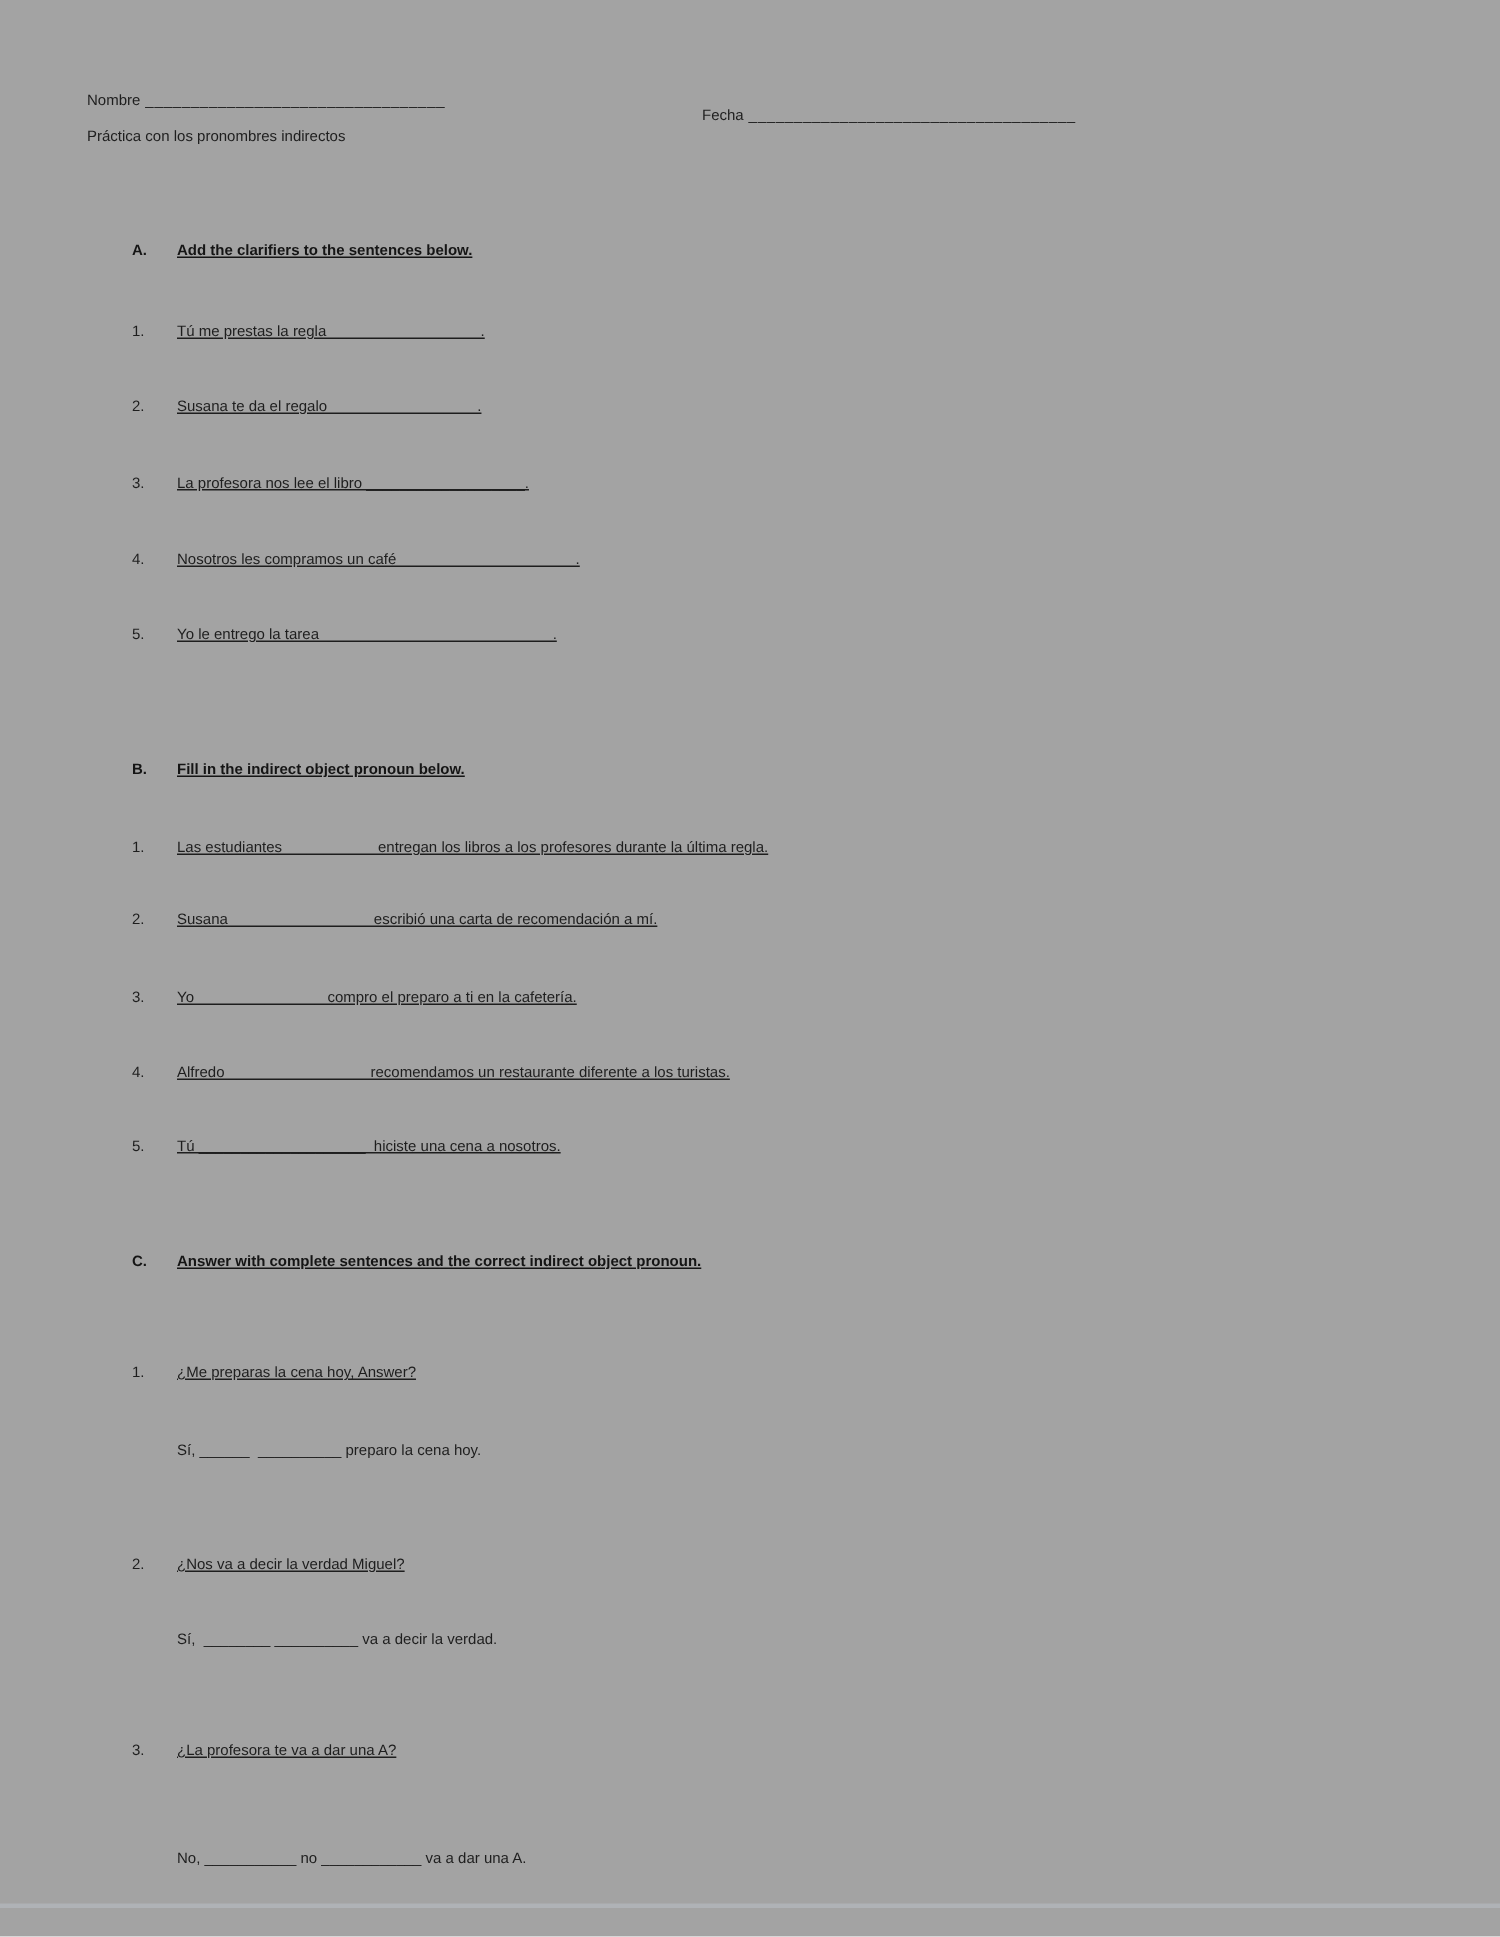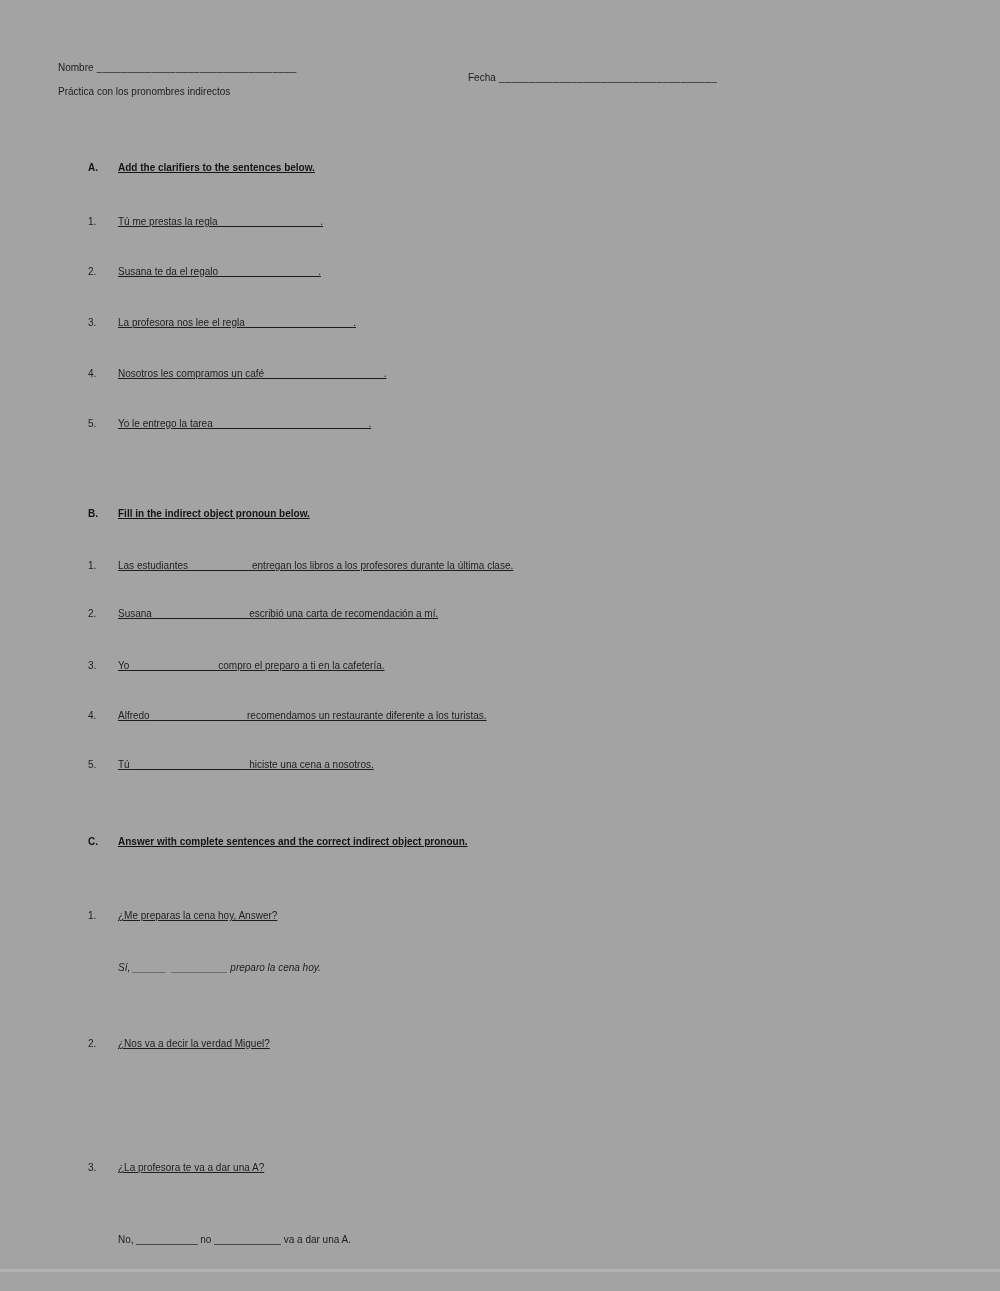--- a/index.html
+++ b/index.html
@@ -66,38 +66,38 @@
   <div class="abs row" style="left:88px; top:216px;">
     <span class="num">1.</span>
     <span class="txt">Tú me prestas la regla __________________.</span>
   </div>
   <div class="abs row" style="left:88px; top:266px;">
     <span class="num">2.</span>
     <span class="txt">Susana te da el regalo  _________________.</span>
   </div>
   <div class="abs row" style="left:88px; top:317px;">
     <span class="num">3.</span>
-    <span class="txt">La profesora nos lee el regla ___________________.</span>
+    <span class="txt">La profesora nos lee el libro ___________________.</span>
   </div>
   <div class="abs row" style="left:88px; top:368px;">
     <span class="num">4.</span>
     <span class="txt">Nosotros les compramos un café _____________________.</span>
   </div>
   <div class="abs row" style="left:88px; top:418px;">
     <span class="num">5.</span>
     <span class="txt">Yo le entrego la tarea  ___________________________.</span>
   </div>
 
   <div class="abs row heading" style="left:88px; top:508px;">
     <span class="num">B.</span>
     <span class="txt">Fill in the indirect object pronoun below.</span>
   </div>
   <div class="abs row" style="left:88px; top:560px;">
     <span class="num">1.</span>
-    <span class="txt">Las estudiantes  __________ entregan los libros a los profesores durante la última clase.</span>
+    <span class="txt">Las estudiantes  __________ entregan los libros a los profesores durante la última regla.</span>
   </div>
   <div class="abs row" style="left:88px; top:608px;">
     <span class="num">2.</span>
     <span class="txt">Susana ________________  escribió una carta de recomendación a mí.</span>
   </div>
   <div class="abs row" style="left:88px; top:660px;">
     <span class="num">3.</span>
     <span class="txt">Yo _______________ compro el preparo a ti en la cafetería.</span>
   </div>
   <div class="abs row" style="left:88px; top:710px;">
@@ -111,26 +111,27 @@
 
   <div class="abs row heading" style="left:88px; top:836px;">
     <span class="num">C.</span>
     <span class="txt">Answer with complete sentences and the correct indirect object pronoun.</span>
   </div>
 
   <div class="abs row" style="left:88px; top:910px;">
     <span class="num">1.</span>
     <span class="txt">¿Me preparas la cena hoy, Answer?</span>
   </div>
-  <div class="abs answer-line" style="left:118px; top:962px;font-style:italic;">Sí, ______  __________ preparo la cena hoy.</div>
+  <div class="abs answer-line" style="left:118px; top:962px;">Sí, ______  __________ preparo la cena hoy.</div>
 
   <div class="abs row" style="left:88px; top:1038px;">
     <span class="num">2.</span>
     <span class="txt">¿Nos va a decir la verdad Miguel?</span>
   </div>
+  <div class="abs answer-line" style="left:118px; top:1088px;">Sí,  ________ __________ va a decir la verdad.</div>
 
   <div class="abs row" style="left:88px; top:1162px;">
     <span class="num">3.</span>
     <span class="txt">¿La profesora te va a dar una A?</span>
   </div>
   <div class="abs answer-line" style="left:118px; top:1214px;margin-top:20px;">No, ___________ no ____________ va a dar una A.</div>
 
   <div class="scan-edge"></div>
 </div>
 

